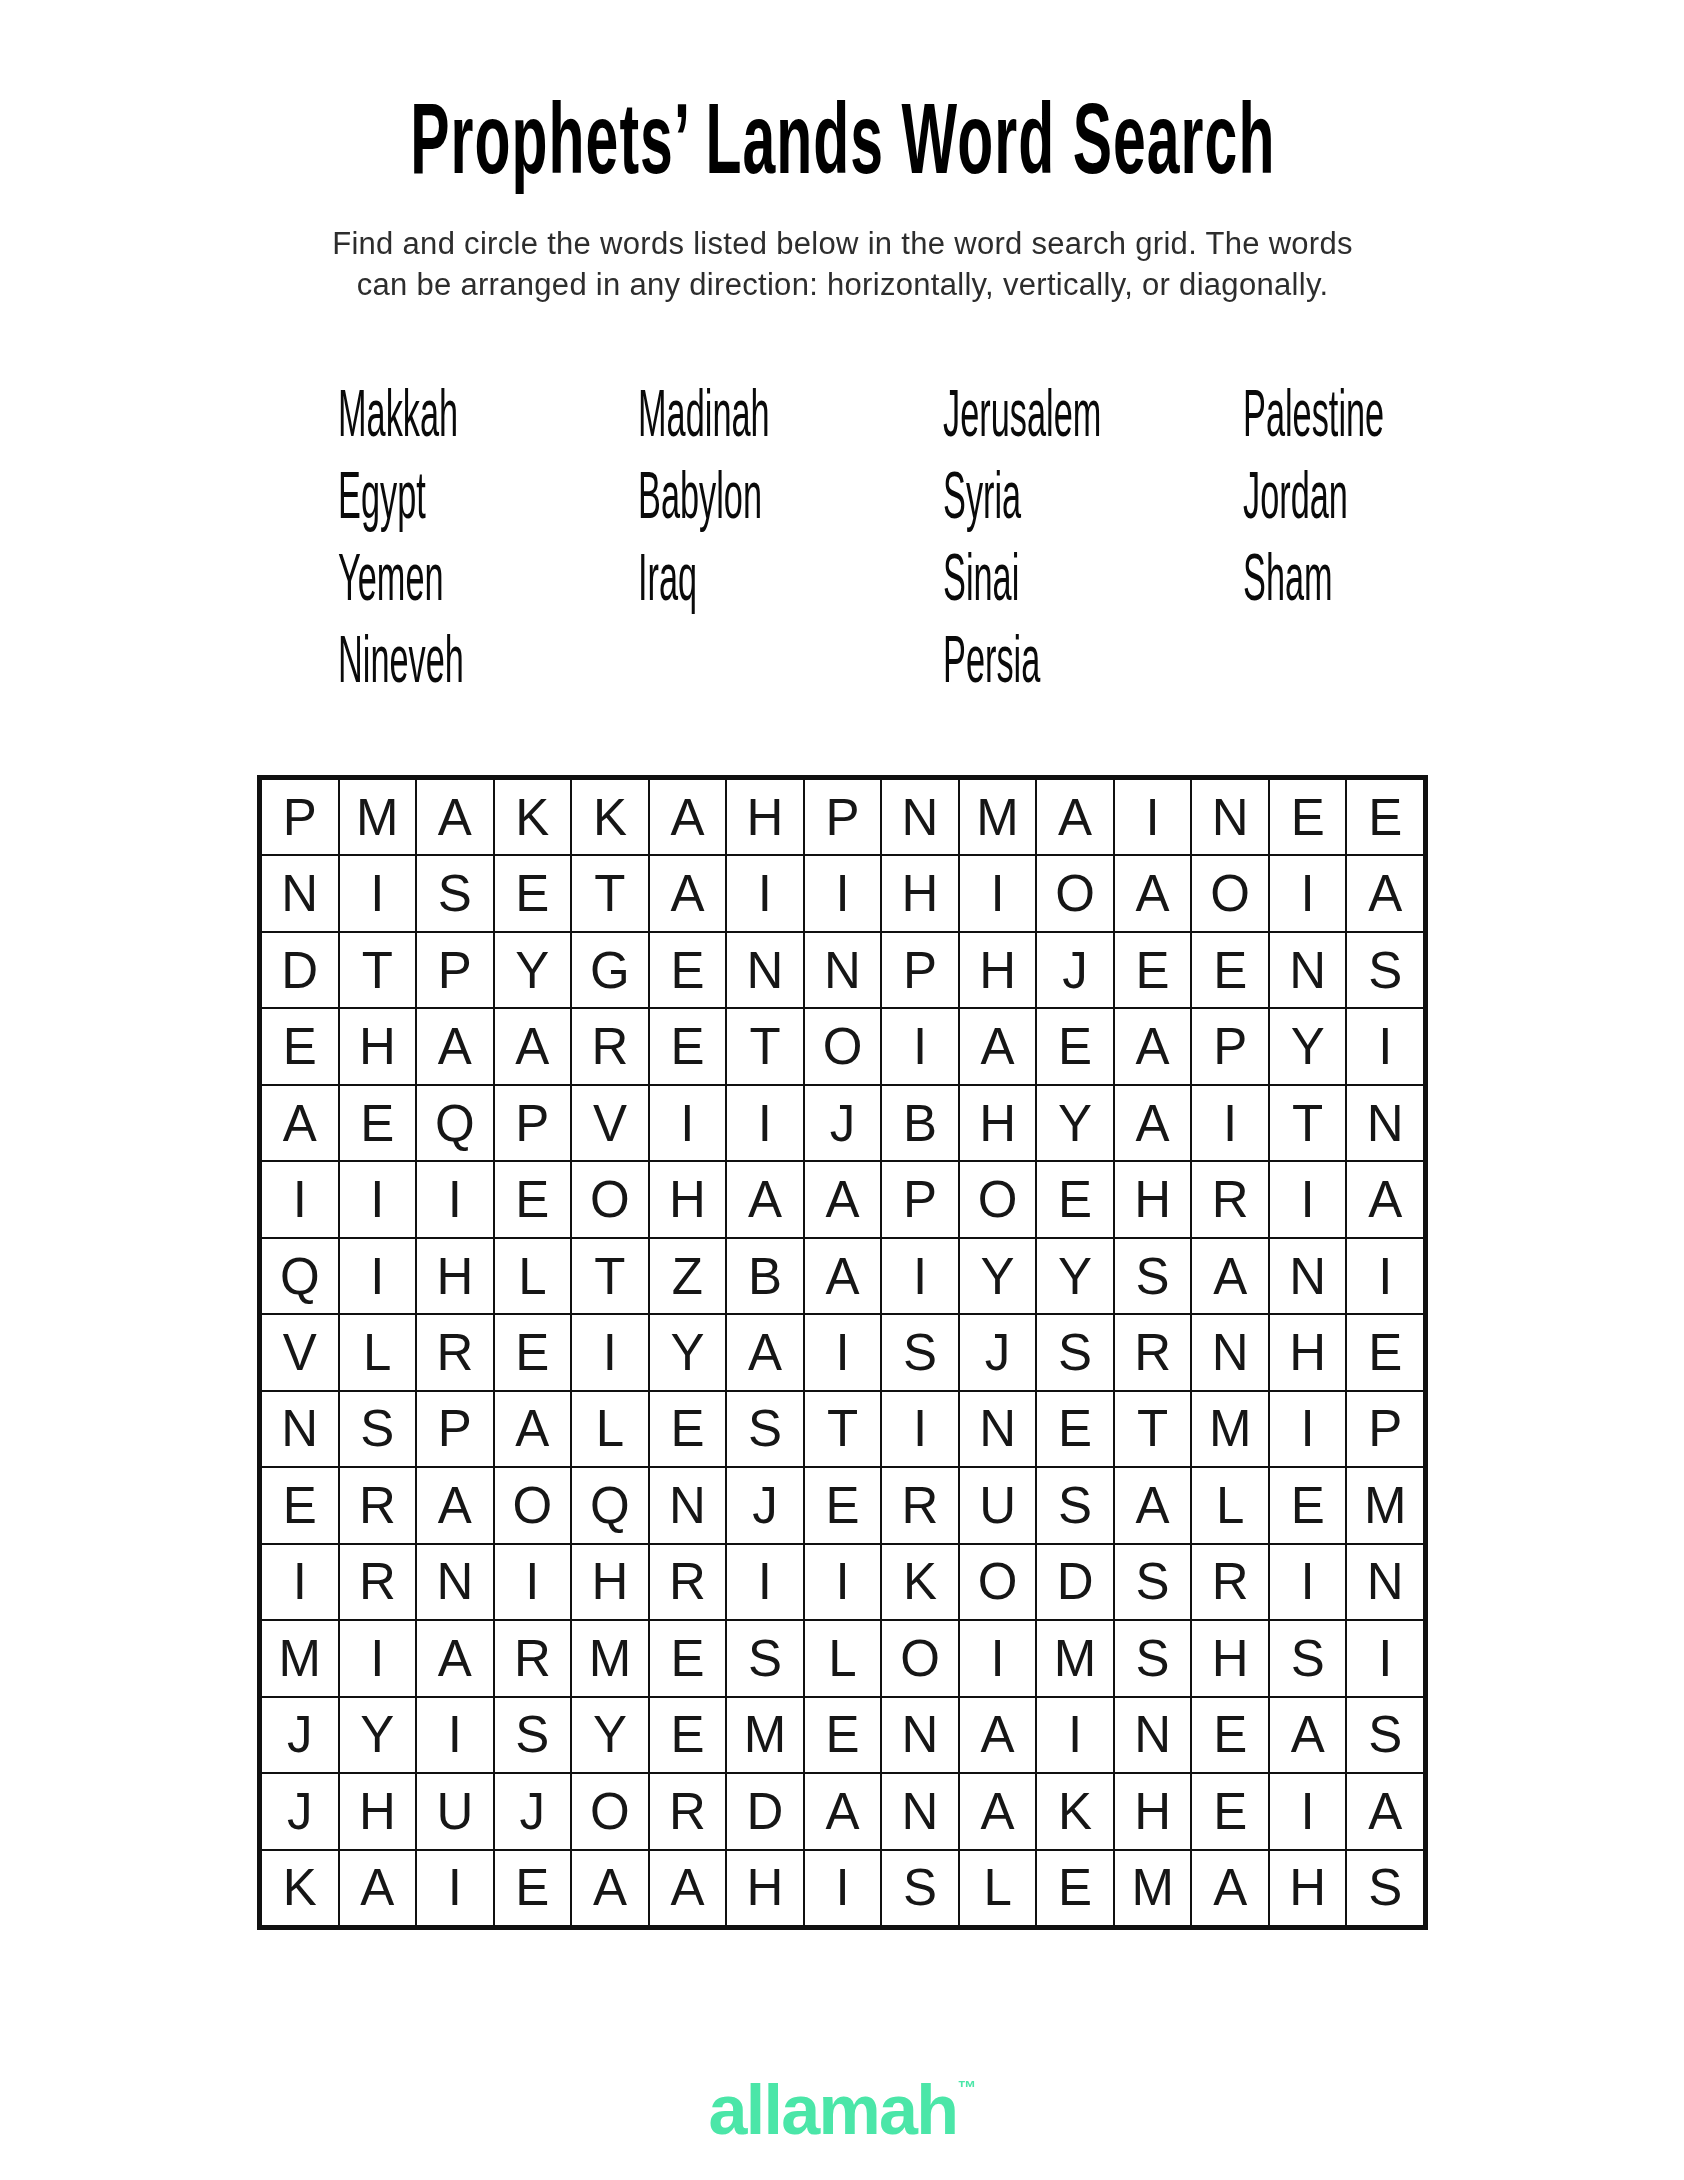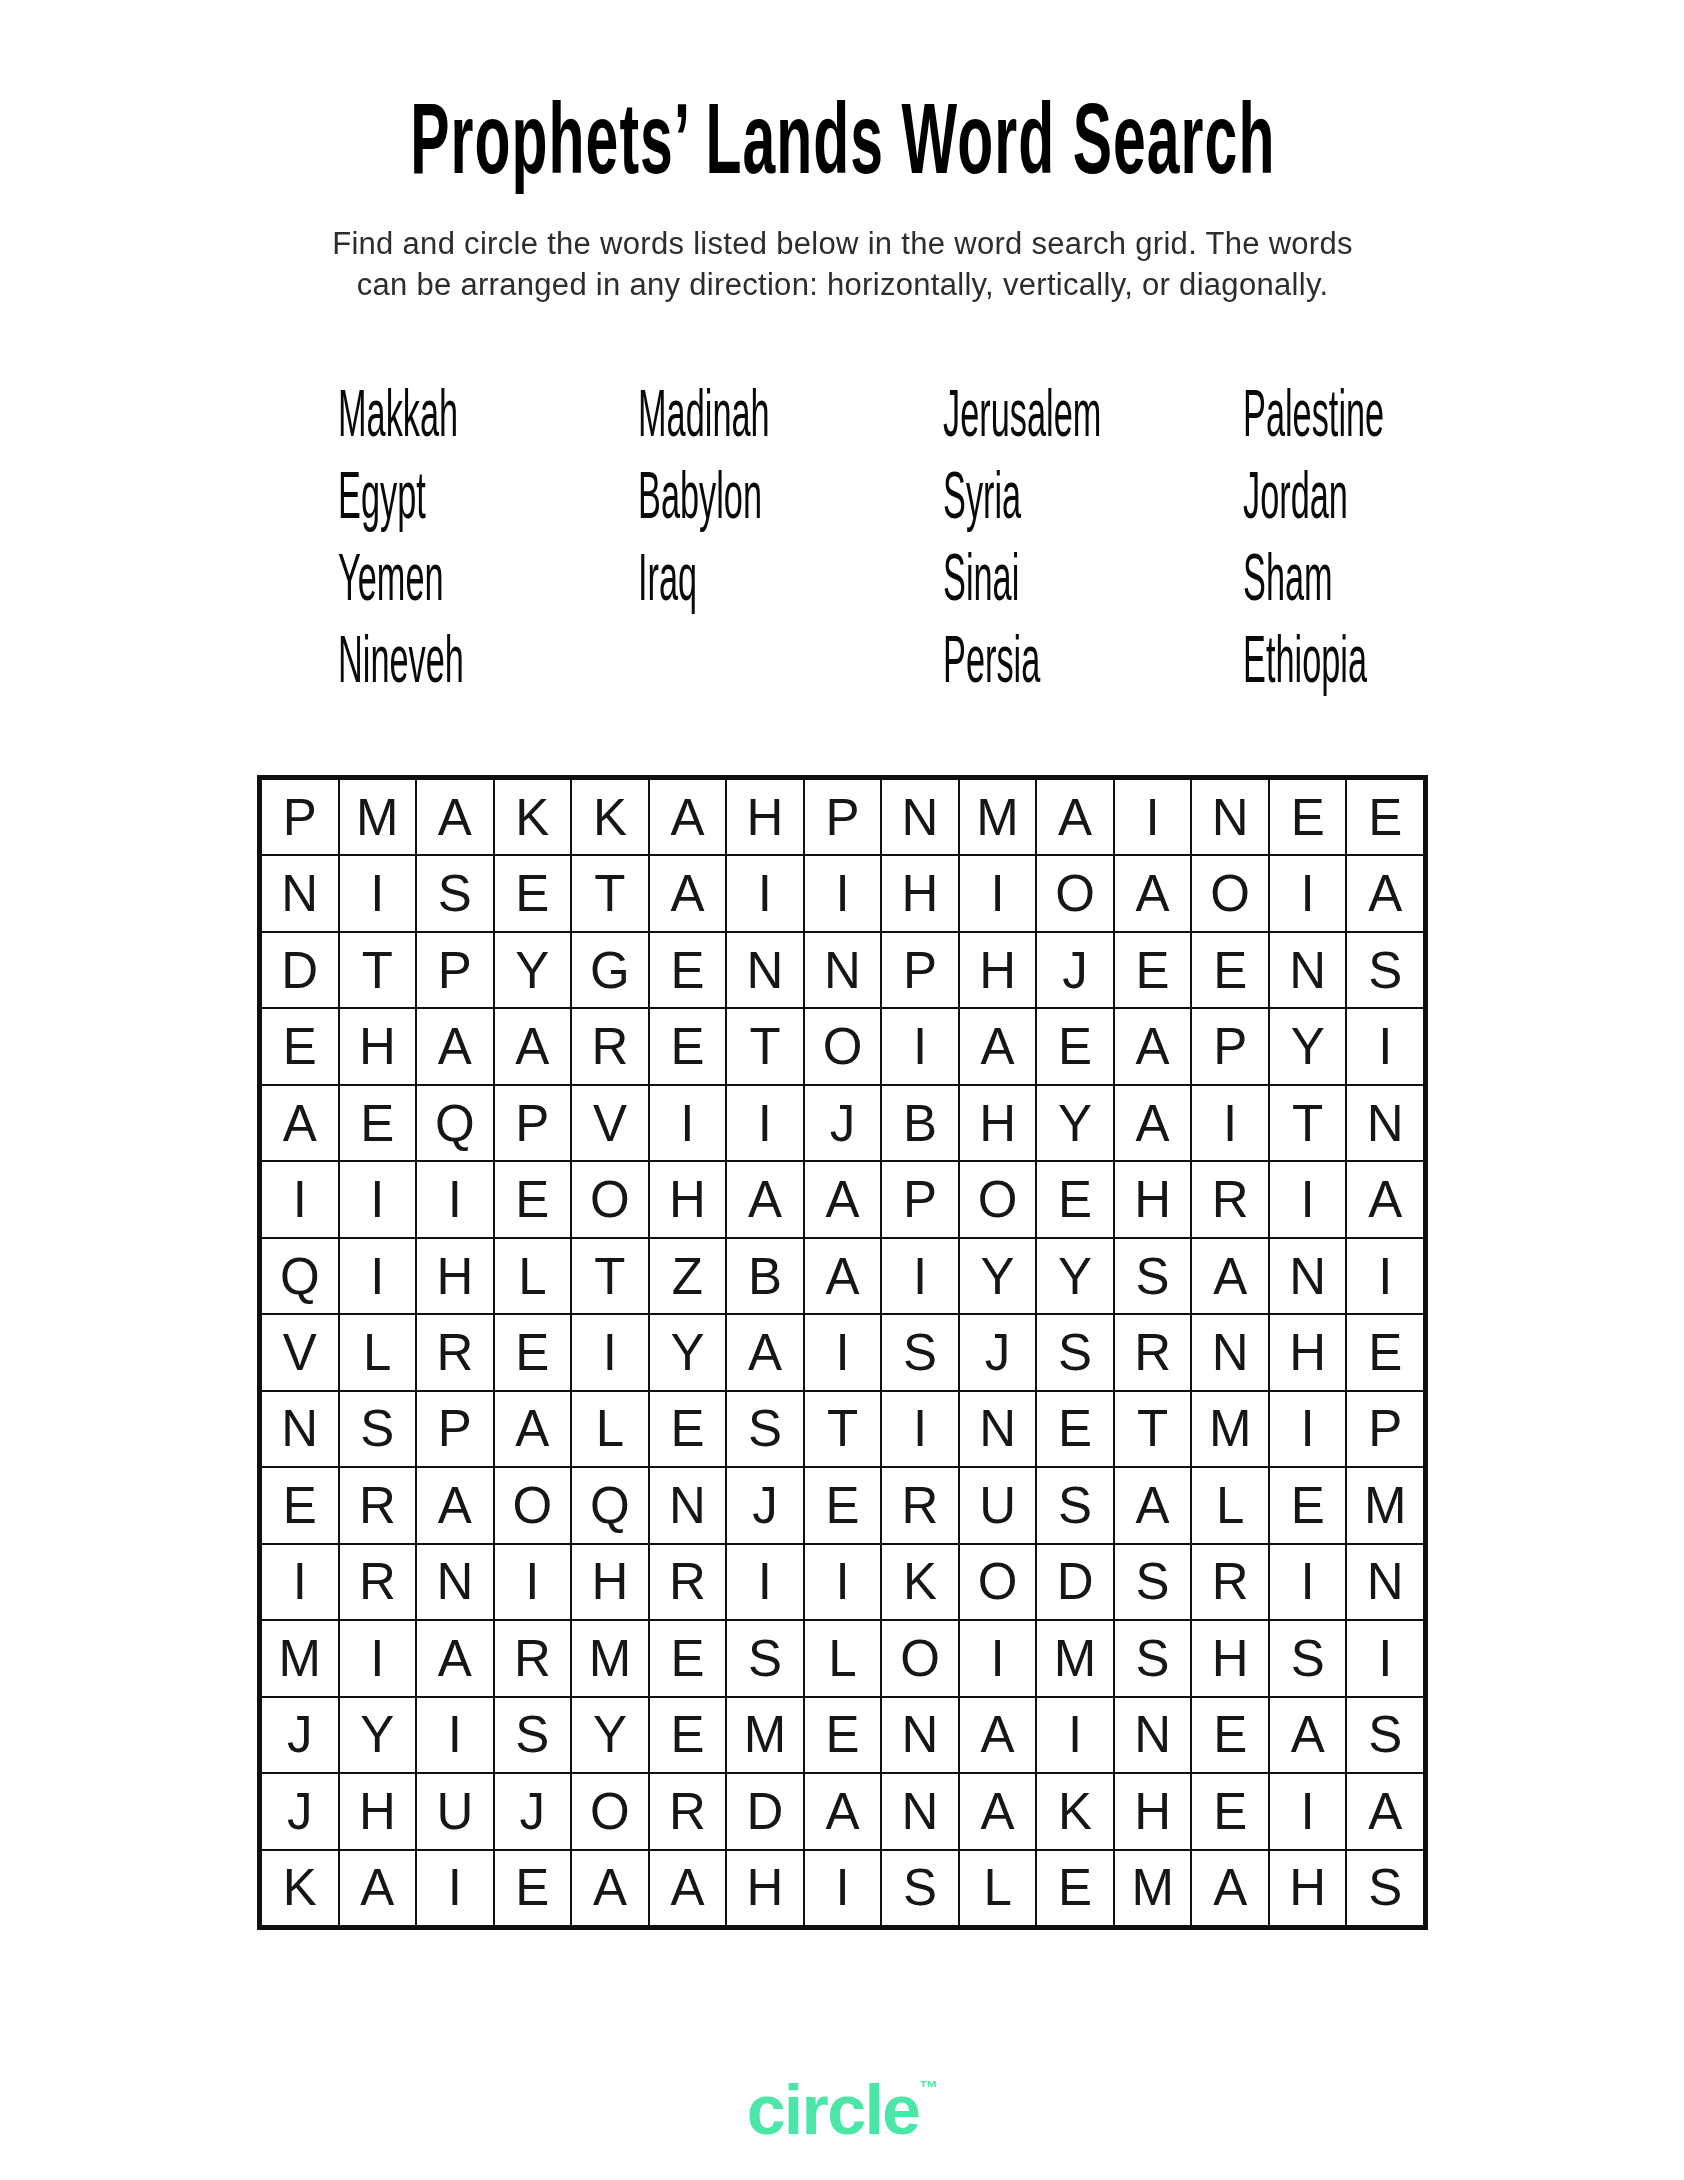--- a/index.html
+++ b/index.html
@@ -101,23 +101,20 @@
       <div class="word-col" style="left: 1243px;">
         <div class="word-item">
           <span>Palestine</span>
         </div>
         <div class="word-item">
           <span>Jordan</span>
         </div>
         <div class="word-item">
           <span>Sham</span>
         </div>
-        <div class="word-item">
-          <span>Ethiopia</span>
-        </div>
       </div>
     </div>
 
   <div class="grid" style="border-color: rgb(16, 16, 16);">
       <div class="cell" style="border-color: rgb(16, 16, 16);">P</div>
       <div class="cell" style="border-color: rgb(16, 16, 16);">M</div>
       <div class="cell" style="border-color: rgb(16, 16, 16);">A</div>
       <div class="cell" style="border-color: rgb(16, 16, 16);">K</div>
       <div class="cell" style="border-color: rgb(16, 16, 16);">K</div>
       <div class="cell" style="border-color: rgb(16, 16, 16);">A</div>
@@ -336,17 +333,17 @@
       <div class="cell" style="border-color: rgb(16, 16, 16);">S</div>
       <div class="cell" style="border-color: rgb(16, 16, 16);">L</div>
       <div class="cell" style="border-color: rgb(16, 16, 16);">E</div>
       <div class="cell" style="border-color: rgb(16, 16, 16);">M</div>
       <div class="cell" style="border-color: rgb(16, 16, 16);">A</div>
       <div class="cell" style="border-color: rgb(16, 16, 16);">H</div>
       <div class="cell" style="border-color: rgb(16, 16, 16);">S</div>
     </div>
 
   <div class="logo" style="color: rgb(75, 230, 168);">
-    <span>circle</span><span class="tm">™</span>
+    <span>allamah</span><span class="tm">™</span>
   </div>
 
 </div>
 
 
 </body></html>

